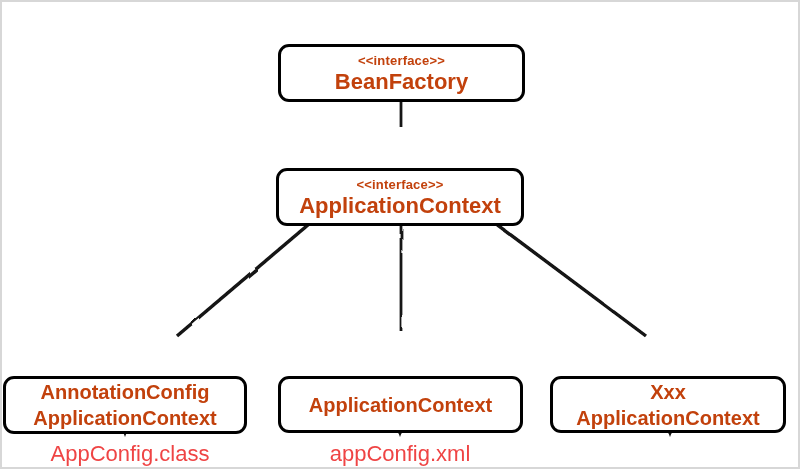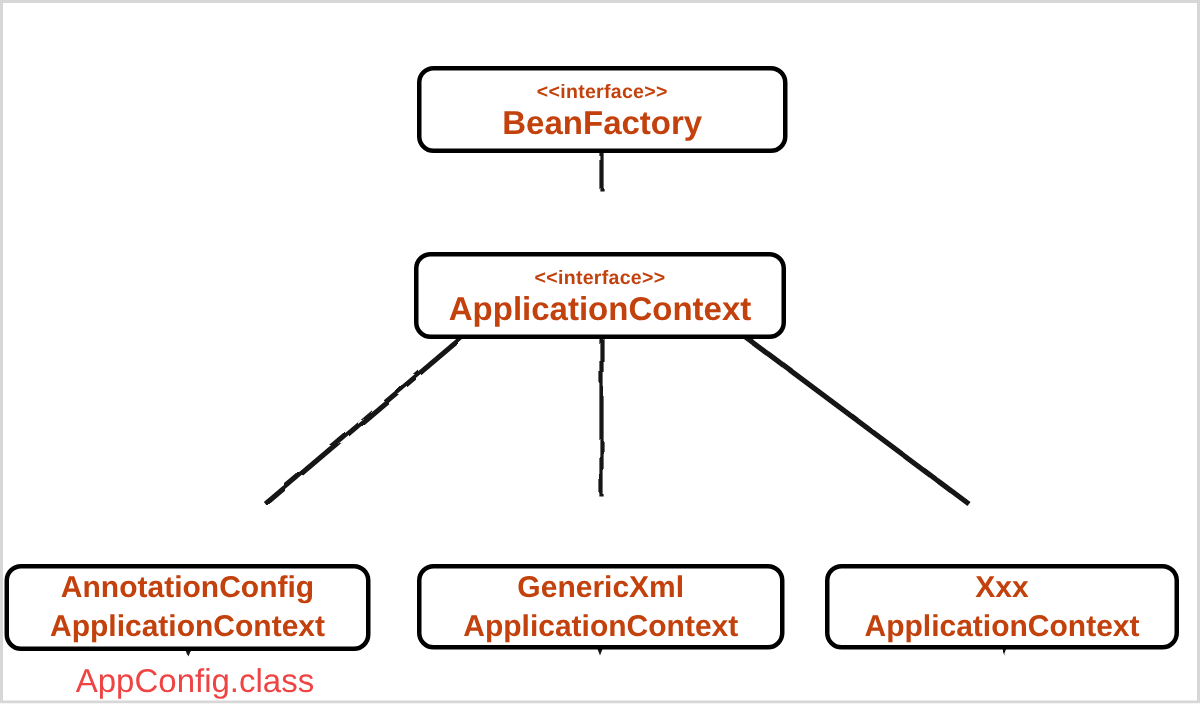--- a/index.html
+++ b/index.html
@@ -105,24 +105,24 @@
     <div class="stereotype">&lt;&lt;interface&gt;&gt;</div>
     <div class="iface-name">ApplicationContext</div>
   </div>
 
   <div class="node" id="node-annotationconfig">
     <div class="impl-line">AnnotationConfig</div>
     <div class="impl-line">ApplicationContext</div>
   </div>
 
   <div class="node" id="node-genericxml">
-    <div class="impl-line">GenericXml</div>
     <div class="impl-line">ApplicationContext</div>
   </div>
 
   <div class="node" id="node-xxx">
     <div class="impl-line">Xxx</div>
     <div class="impl-line">ApplicationContext</div>
   </div>
 
   <div class="file-label" id="label-class">AppConfig.class</div>
+  <div class="file-label" id="label-xml">appConfig.xml</div>
 
 </div>
 
 </body></html>

